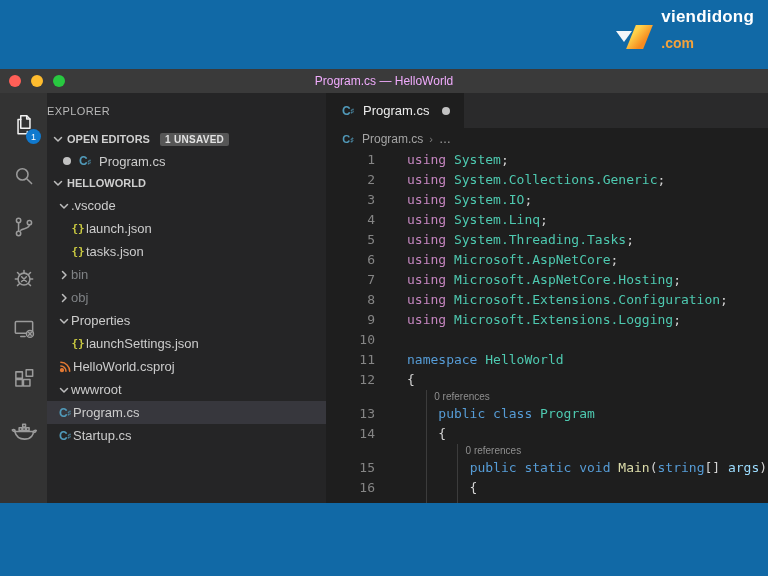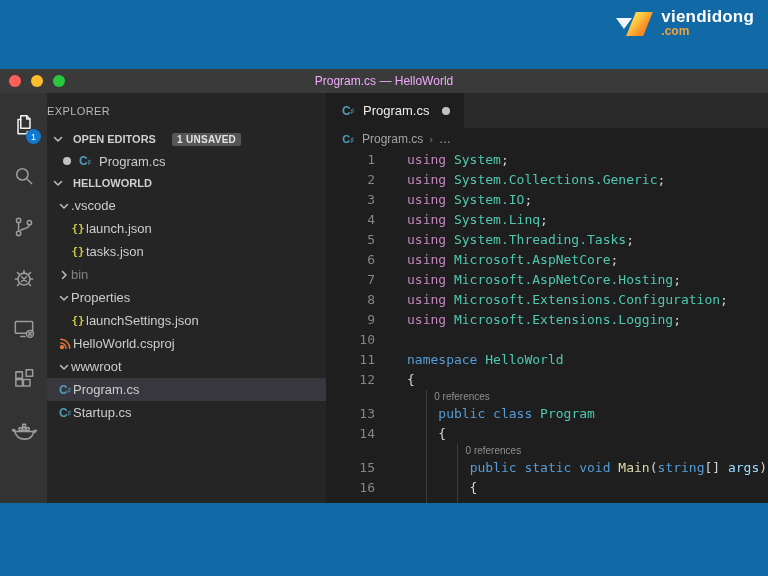--- a/index.html
+++ b/index.html
@@ -10,41 +10,41 @@
   .topbar{position:absolute;top:0;left:0;width:768px;height:69px;}
   .logo{position:absolute;top:8px;right:14px;display:flex;align-items:flex-end;gap:7px;}
   .logo-mark{position:relative;width:40px;height:26px;}
   .logo-tri{position:absolute;left:2px;top:7px;width:0;height:0;
             border-left:8px solid transparent;border-right:8px solid transparent;
             border-top:11px solid #f2f6fa;}
   .logo-slash{position:absolute;left:17px;top:1px;width:17px;height:24px;
               background:linear-gradient(115deg,#ffd24a 20%,#f68b1f 80%);transform:skewX(-22deg);}
   .logo-text{display:flex;flex-direction:column;line-height:1;}
   .logo-name{color:#ffffff;font-size:17px;font-weight:bold;letter-spacing:.2px;}
-  .logo-tld{color:#f2a23c;font-size:12px;font-weight:bold;margin-top:0;}
+  .logo-tld{color:#f2a23c;font-size:14px;font-weight:bold;margin-top:11px;}
   
   .window{position:absolute;top:69px;left:0;width:768px;height:434px;background:var(--editor);overflow:hidden;}
   .titlebar{position:relative;height:24px;background:var(--titlebar);display:flex;align-items:center;justify-content:center;}
   .title{color:#f0abfc;font-size:12px;}
   .lights{position:absolute;left:9px;top:6px;display:flex;gap:10px;}
   .light{width:12px;height:12px;border-radius:50%;}
   .l-red{background:var(--light-red);}.l-yellow{background:var(--light-yellow);}.l-green{background:var(--light-green);}
   .main{display:flex;height:410px;}
   
   .activitybar{width:47px;background:var(--activity-bar);display:flex;flex-direction:column;align-items:center;padding-top:8px;flex:none;}
   .ab-item{position:relative;width:47px;height:51px;display:flex;align-items:center;justify-content:center;cursor:pointer;}
   .ab-item svg{width:26px;height:26px;stroke:#9b9b9b;fill:none;stroke-width:1.4;stroke-linecap:round;stroke-linejoin:round;}
   .ab-item.active svg{stroke:#f2f2f2;}
   .ab-badge{position:absolute;right:6px;bottom:8px;min-width:15px;height:15px;border-radius:50%;
             background:var(--badge-blue);color:#fff;font-size:9px;display:flex;align-items:center;justify-content:center;}
   
   .sidebar{width:279px;background:var(--sidebar);flex:none;overflow:hidden;color:#cccccc;}
   .sidebar-header{height:35px;display:flex;align-items:center;
                   font-size:11px;letter-spacing:.4px;color:#b8b8b8;}
-  .sec{height:22px;display:flex;align-items:center;gap:8px;padding-left:4px;
+  .sec{height:22px;display:flex;align-items:center;gap:2px;padding-left:4px;
        font-size:11px;font-weight:bold;color:#cfcfcf;cursor:pointer;}
   .badge-unsaved{margin-left:8px;background:#565656;color:#e2e2e2;font-size:10px;font-weight:600;
                  padding:1px 5px;border-radius:2px;letter-spacing:.3px;}
   .chev{width:14px;height:14px;flex:none;}
   .chev svg{width:14px;height:14px;stroke:#bdbdbd;fill:none;stroke-width:1.5;stroke-linecap:round;stroke-linejoin:round;}
   .chev.right svg{transform:rotate(-90deg);}
   .oe-item{height:22px;display:flex;align-items:center;gap:6px;padding-left:16px;font-size:13px;cursor:pointer;}
   .mod-dot{width:8px;height:8px;border-radius:50%;background:#c2c2c2;flex:none;}
   .tree-row{height:23px;display:flex;align-items:center;font-size:13px;cursor:pointer;}
   .tree-row.sel{background:var(--selection);}
@@ -199,20 +199,26 @@
             </div>
             <div class="tree-row" style="padding-left: 23px;">
               <span class="ico ico-json">{}</span>
               <span class="lbl">tasks.json</span>
             </div>
             <div class="tree-row dim" style="padding-left: 10px;">
               <span class="chev right"><svg viewBox="0 0 14 14">
                   <path d="M3.5 5.5l3.5 3.5 3.5-3.5"></path>
                 </svg></span>
               <span class="lbl">bin</span>
+            </div>
+            <div class="tree-row dim" style="padding-left: 10px;">
+              <span class="chev right"><svg viewBox="0 0 14 14">
+                  <path d="M3.5 5.5l3.5 3.5 3.5-3.5"></path>
+                </svg></span>
+              <span class="lbl">obj</span>
             </div>
             <div class="tree-row" style="padding-left: 10px;">
               <span class="chev"><svg viewBox="0 0 14 14">
                   <path d="M3.5 5.5l3.5 3.5 3.5-3.5"></path>
                 </svg></span>
               <span class="lbl">Properties</span>
             </div>
             <div class="tree-row" style="padding-left: 23px;">
               <span class="ico ico-json">{}</span>
               <span class="lbl">launchSettings.json</span>

